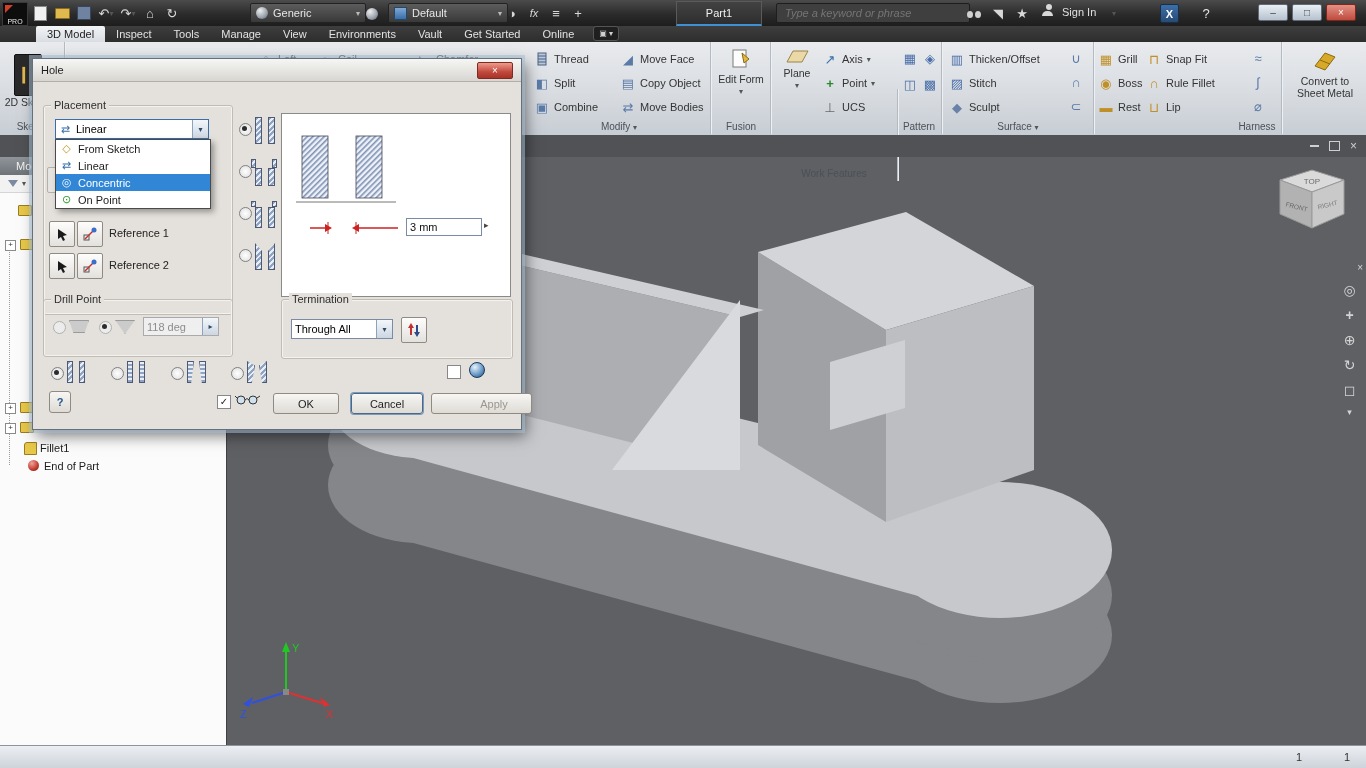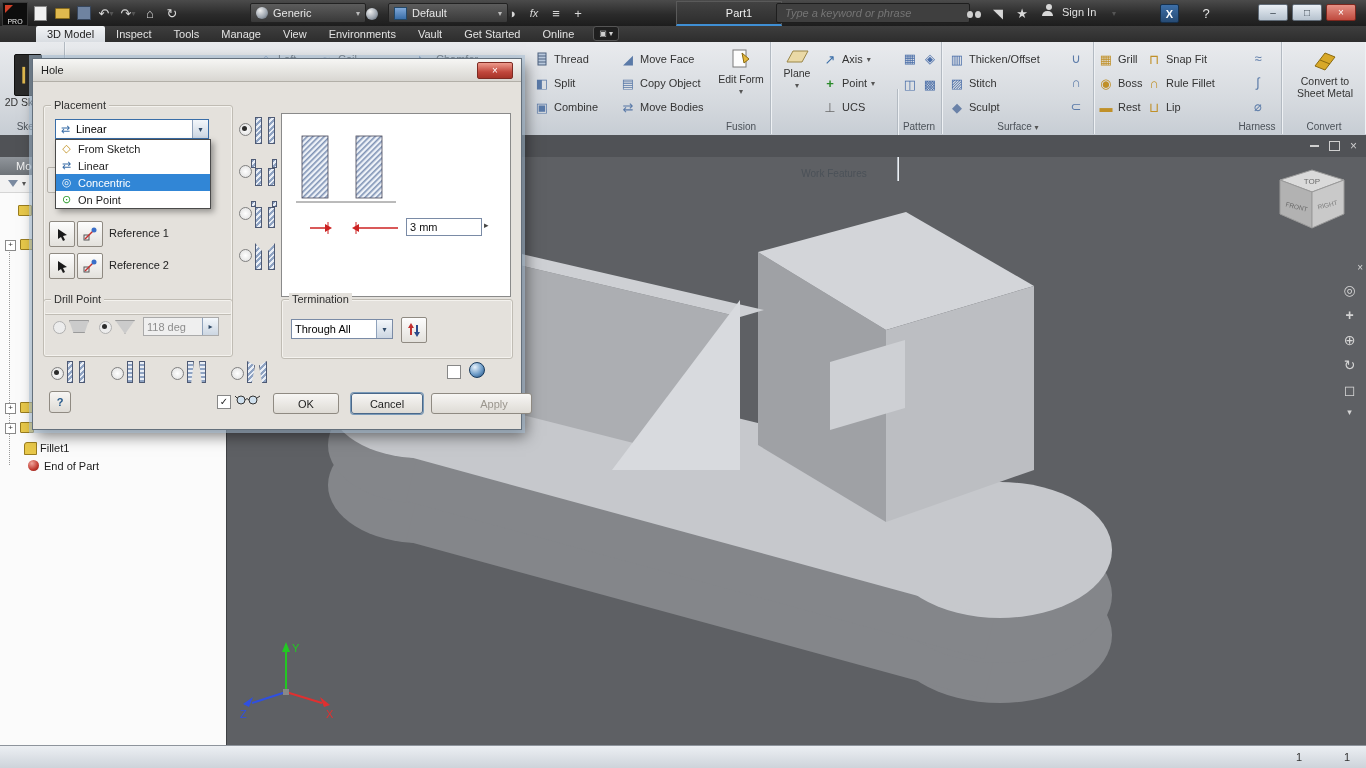--- a/index.html
+++ b/index.html
@@ -120,21 +120,21 @@
     <span class="mini-sq"></span>
     <span>Default</span>
     <span class="car">▾</span>
   </div>
   <div class="abs" style="left:502px;top:3px;display:flex;gap:2px;">
     <span class="qicon">◑</span>
     <span class="qicon" style="font-style:italic;font-size:11px;">fx</span>
     <span class="qicon">≡</span>
     <span class="qicon">+</span>
   </div>
-  <div class="abs doctab" style="left:676px;top:1px;width:84px;padding-left:20px;">
+  <div class="abs doctab" style="left:676px;top:1px;width:84px;">
       <span>Part1</span>
     </div>
   <div class="abs search" style="left:776px;top:3px;width:180px;">
     <input type="text" placeholder="Type a keyword or phrase" style="">
   </div>
   <span class="abs qicon" style="left:960px;top:4px;">
       <span class="binoc"></span>
     </span>
   <span class="abs qicon" style="left:988px;top:3px;">◥</span>
   <span class="abs qicon" style="left:1012px;top:3px;">★</span>
@@ -180,20 +180,23 @@
     </div>
   <div class="rbtn" style="left:318px;top:6px;">
       <span class="ic" style="color:#5a7aa8;">≈</span>
       <span>Coil</span>
     </div>
   <div class="rbtn" style="left:416px;top:6px;">
       <span class="ic" style="color:#5a7aa8;">◣</span>
       <span>Chamfer</span>
     </div>
 
+  <div class="panel" style="left:528px;width:182px;">
+    <div class="plabel"><span>Modify</span> <span class="car">▾</span></div>
+  </div>
   <div class="rbtn" style="left:534px;top:6px;">
     <svg class="ic" width="16" height="16">
         <rect x="4" y="2" width="8" height="12" fill="#b9c9dd" stroke="#4c617e"></rect>
         <line x1="4" y1="5" x2="12" y2="5" stroke="#4c617e"></line>
         <line x1="4" y1="8" x2="12" y2="8" stroke="#4c617e"></line>
         <line x1="4" y1="11" x2="12" y2="11" stroke="#4c617e"></line>
       </svg>
     <span>Thread</span>
     </div>
   <div class="rbtn" style="left:534px;top:30px;">
@@ -306,23 +309,20 @@
       <span>Lip</span>
     </div>
 
   <div class="panel" style="left:1233px;width:48px;">
     <div class="plabel"><span>Harness</span></div>
   </div>
   <span class="ic abs" style="left:1250px;top:8px;color:#5a7aa8;">≈</span>
   <span class="ic abs" style="left:1250px;top:32px;color:#5a7aa8;">∫</span>
   <span class="ic abs" style="left:1250px;top:56px;color:#5a7aa8;">⌀</span>
 
-  <div class="panel" style="left:1283px;width:82px;border-right:none;">
-    <div class="plabel"><span>Convert</span></div>
-  </div>
   <div class="bigbtn" style="left:1290px;top:5px;width:70px;">
     <svg width="26" height="26">
         <path d="M3,19 L13,6 L23,10 L13,23 Z" fill="#d8a828" stroke="#8a6a10"></path>
         <line x1="8" y1="13" x2="18" y2="17" stroke="#8a6a10"></line>
       </svg>
     <span>Convert to Sheet Metal</span>
   </div>
 </div>
 
 <div class="abs dochdr">

